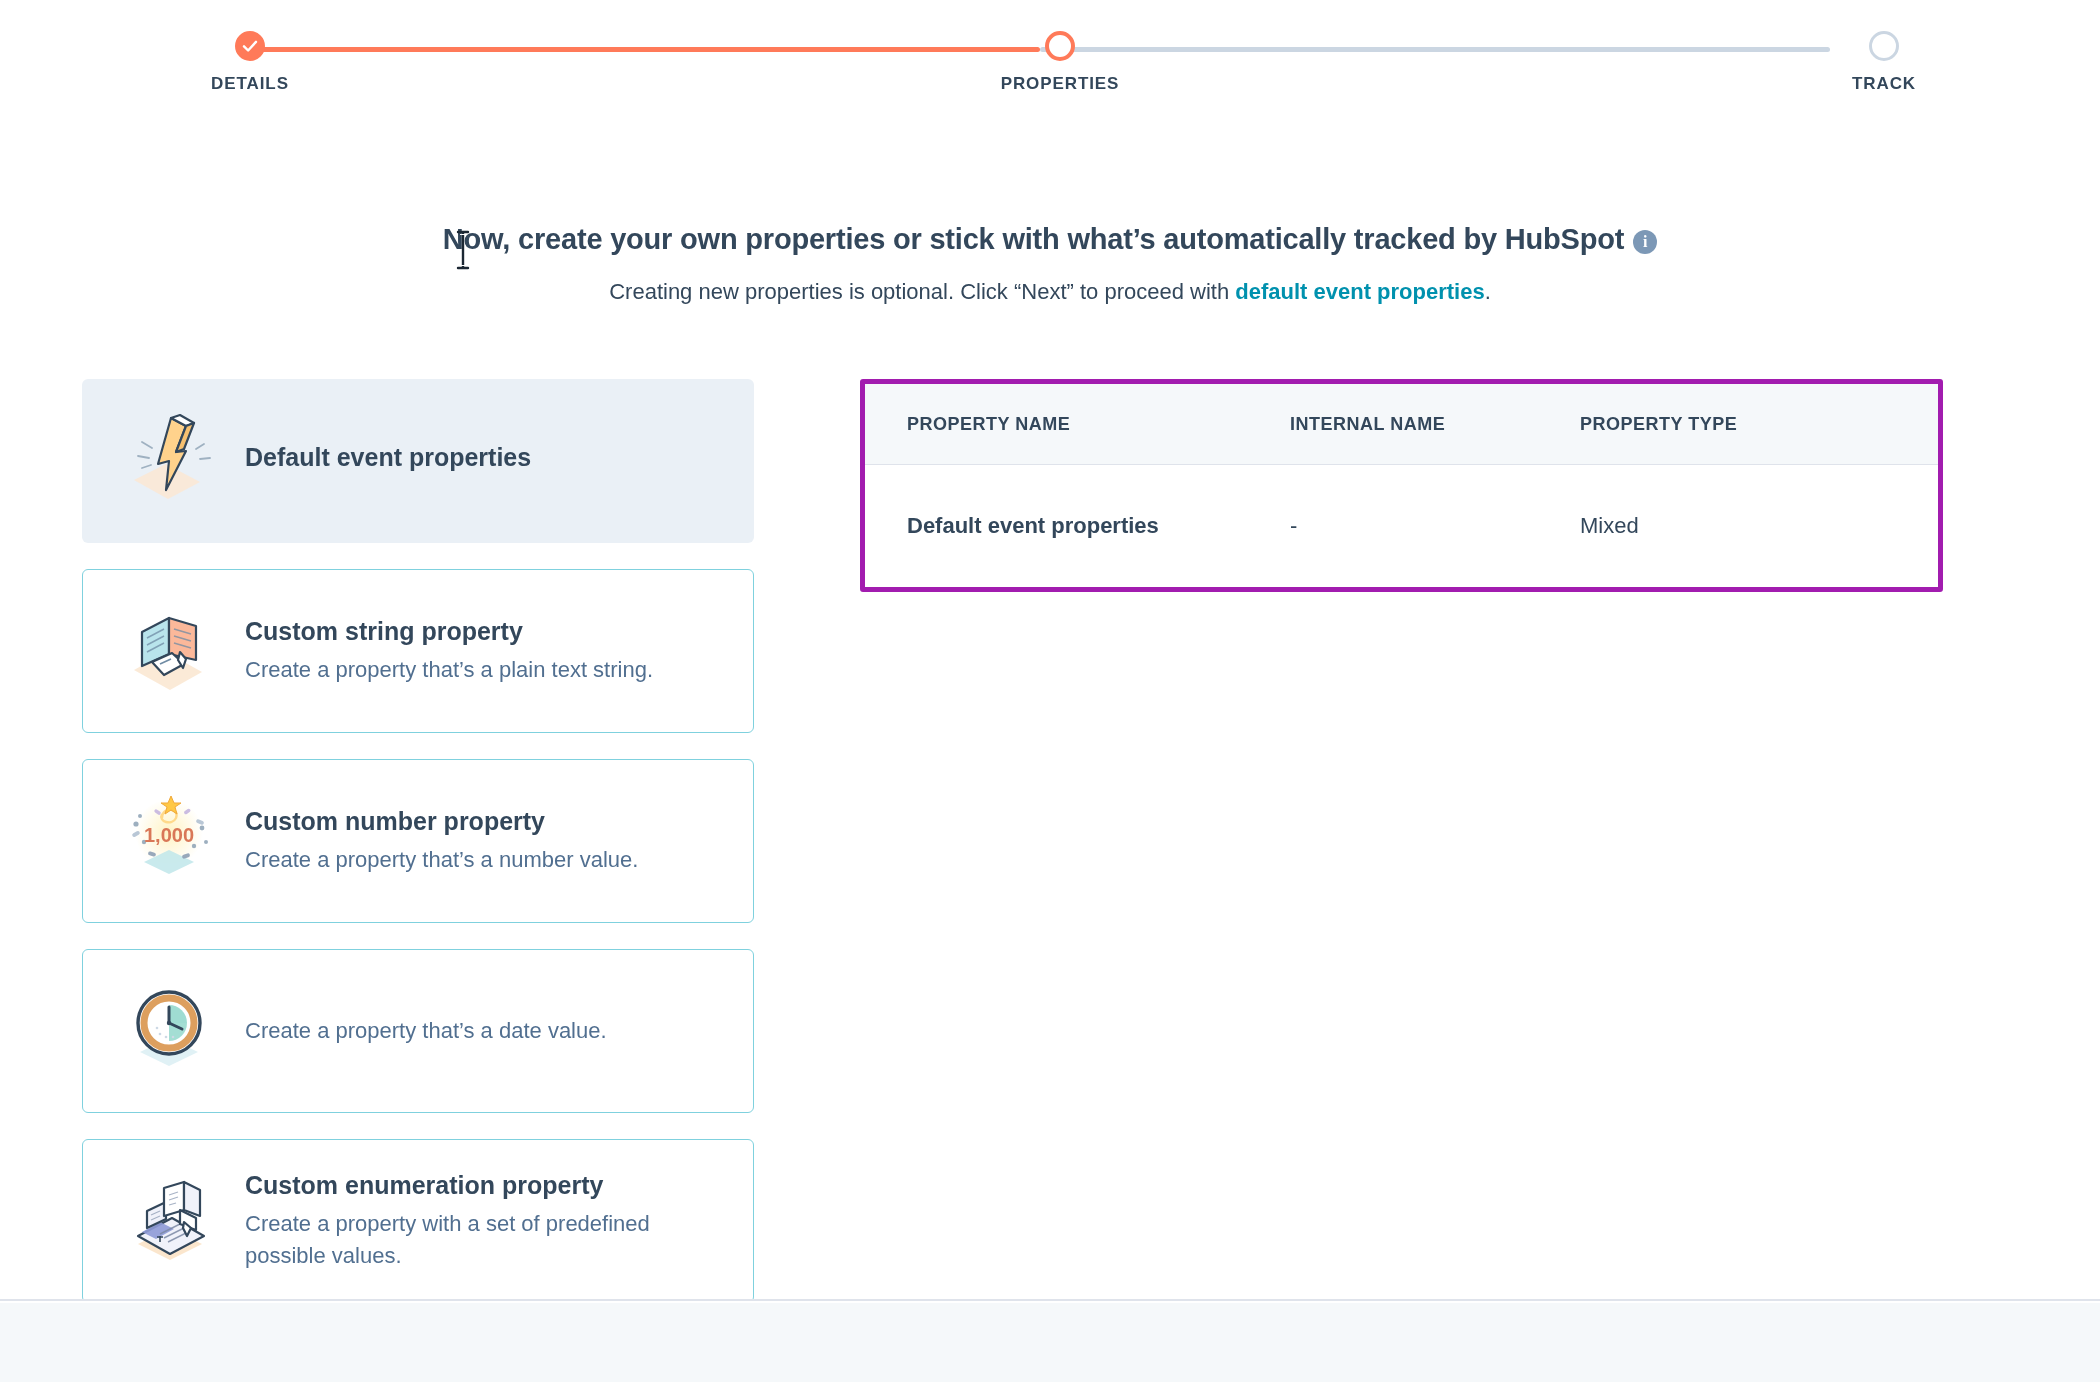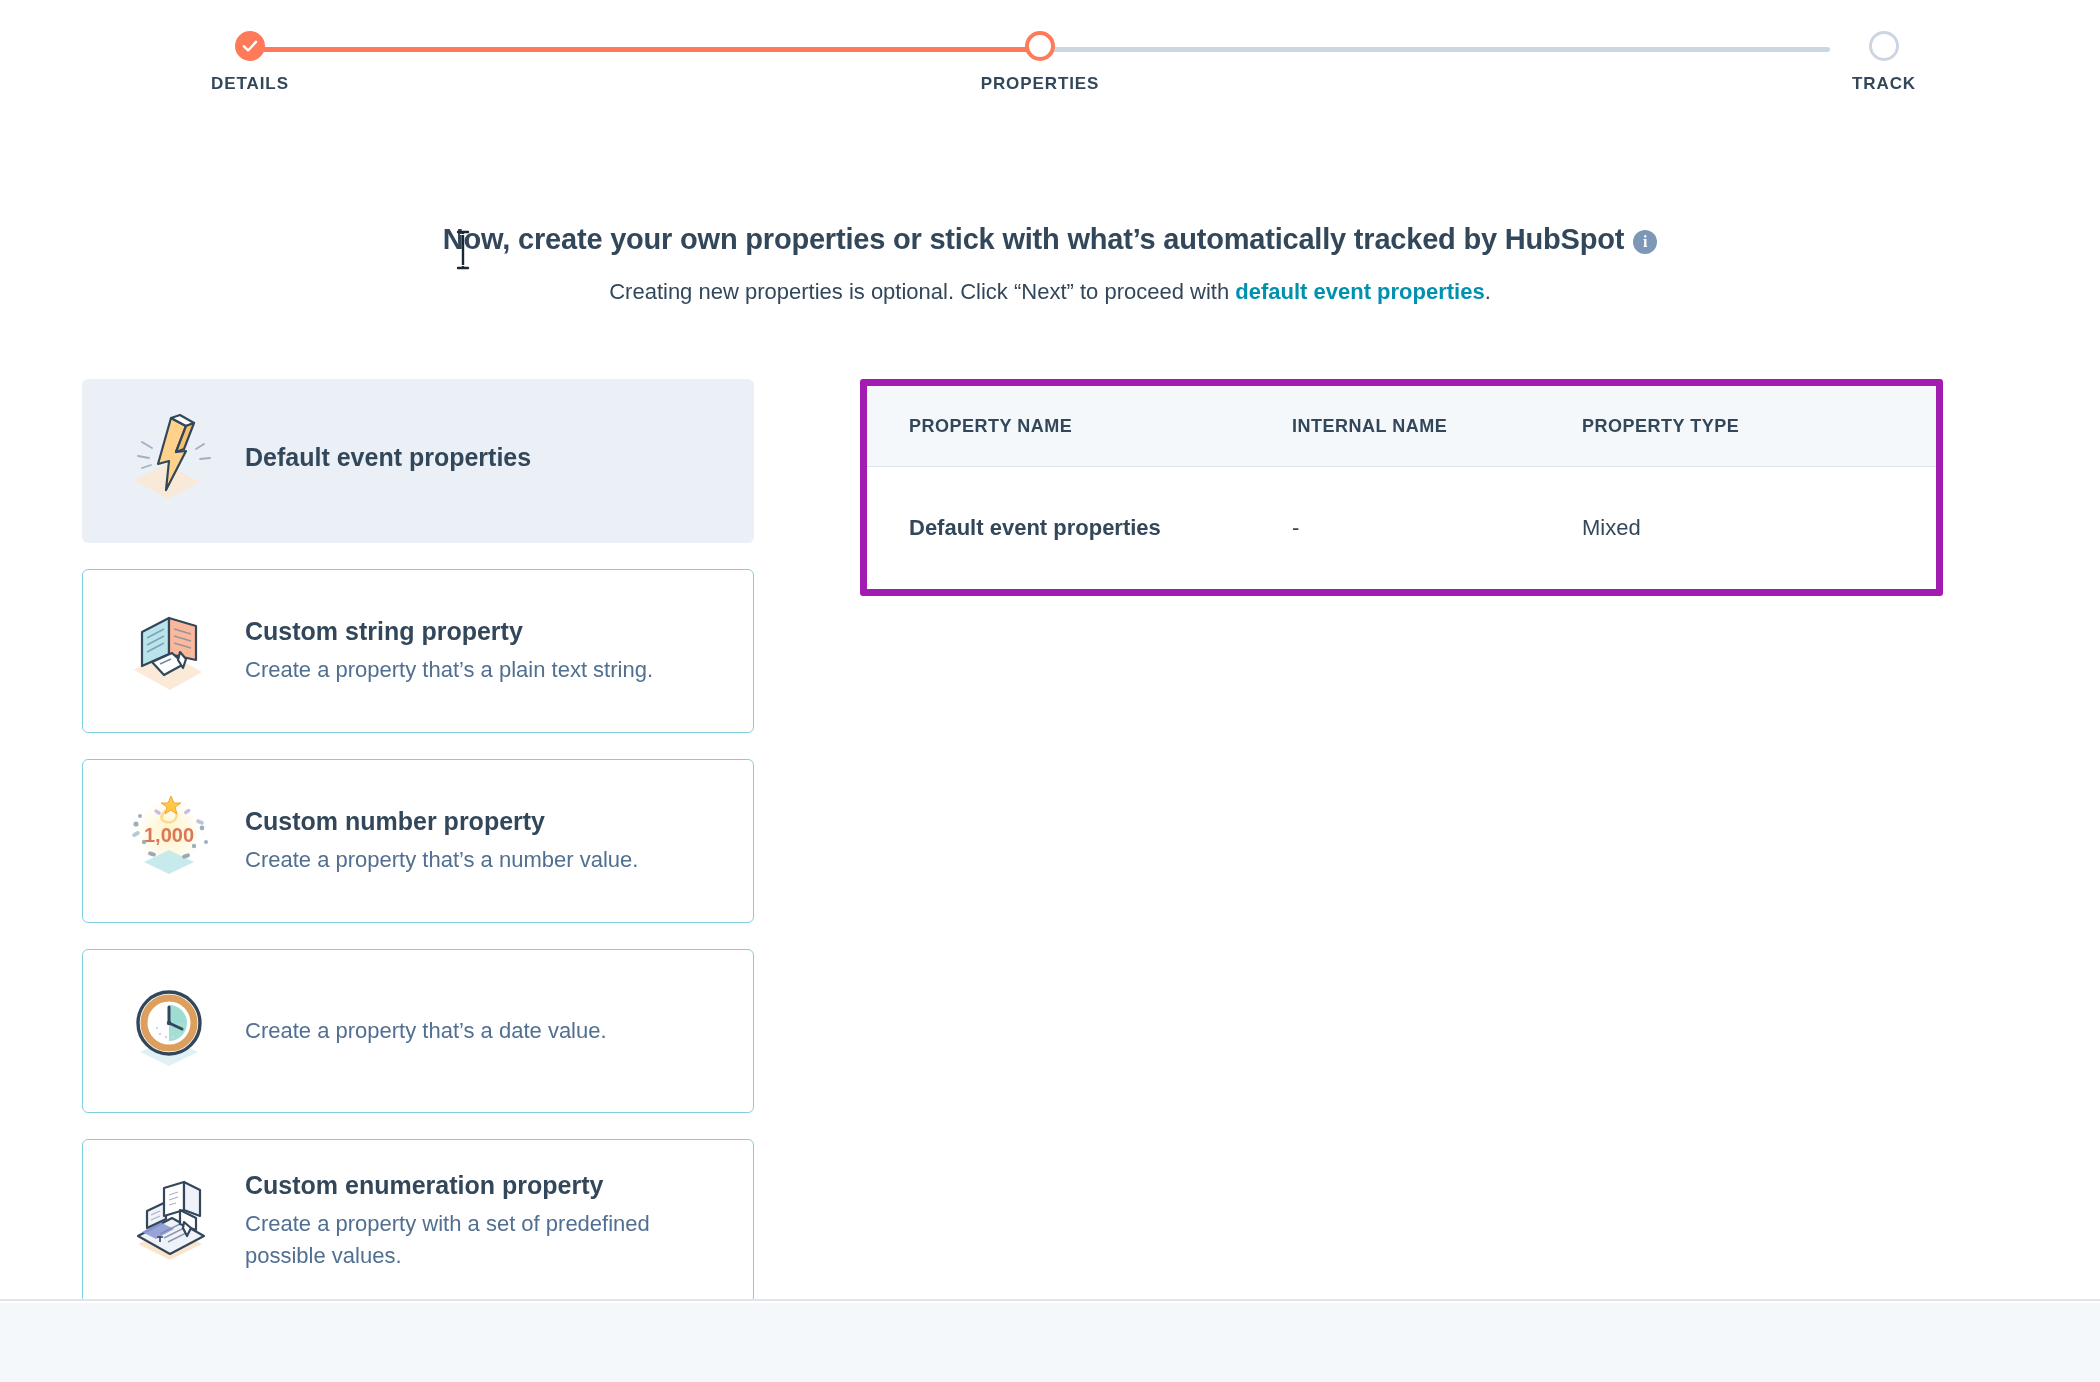--- a/index.html
+++ b/index.html
@@ -66,21 +66,21 @@
   .seg-2 { left: 840px;  width: 790px;  background: #cbd6e2; }
 
   .step {
     position: absolute;
     top: 0;
     width: 160px;
     margin-left: -80px;
     text-align: center;
   }
   .step-1 { left: 50px; }
-  .step-2 { left: 840px; }
+  .step-2 { left: 860px; }
   .step-3 { left: 1684px; }
 
   .dot {
     width: 30px; height: 30px;
     border-radius: 50%;
     margin: 20px auto 0 auto;
     position: relative;
     background: #ffffff;
   }
   .dot.done {
@@ -211,21 +211,21 @@
     max-width: 440px;
   }
 
   
   .table-wrap {
     position: absolute;
     left: 860px;
     top: 368px;
     width: 1083px;
     background: #ffffff;
-    border: 7px solid #a21caf;
+    border: 5px solid #a21caf;
     border-radius: 3px;
     overflow: hidden;
   }
   table.props { width: 100%; border-collapse: collapse; }
   table.props thead th {
     background: #f5f8fa;
     border-bottom: 1px solid #dfe3eb;
     text-align: left;
     font-size: 18px;
     font-weight: 700;

